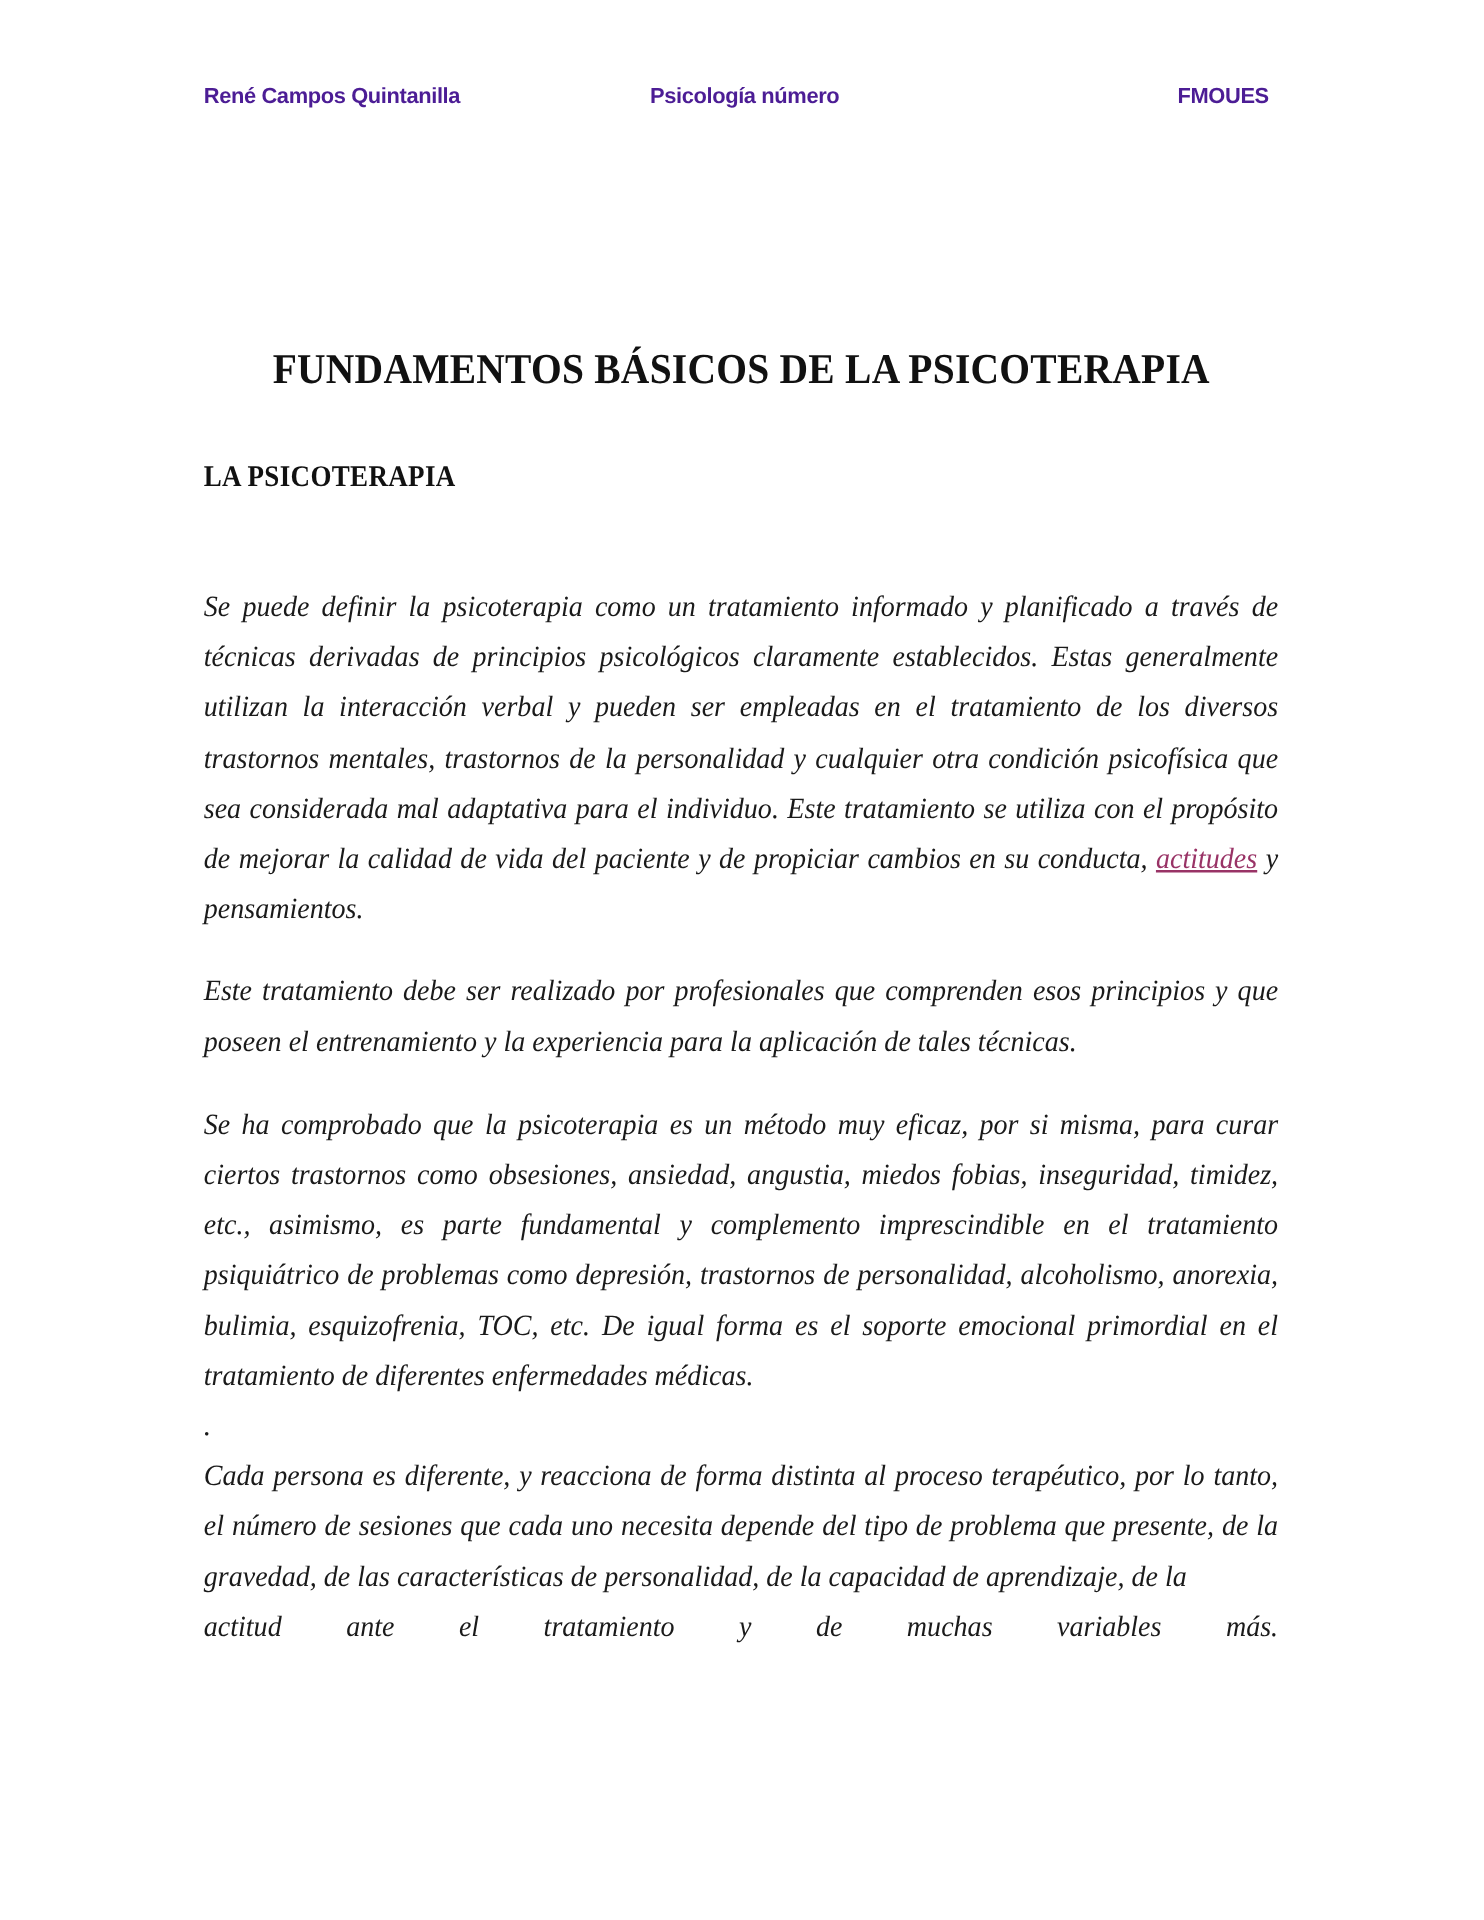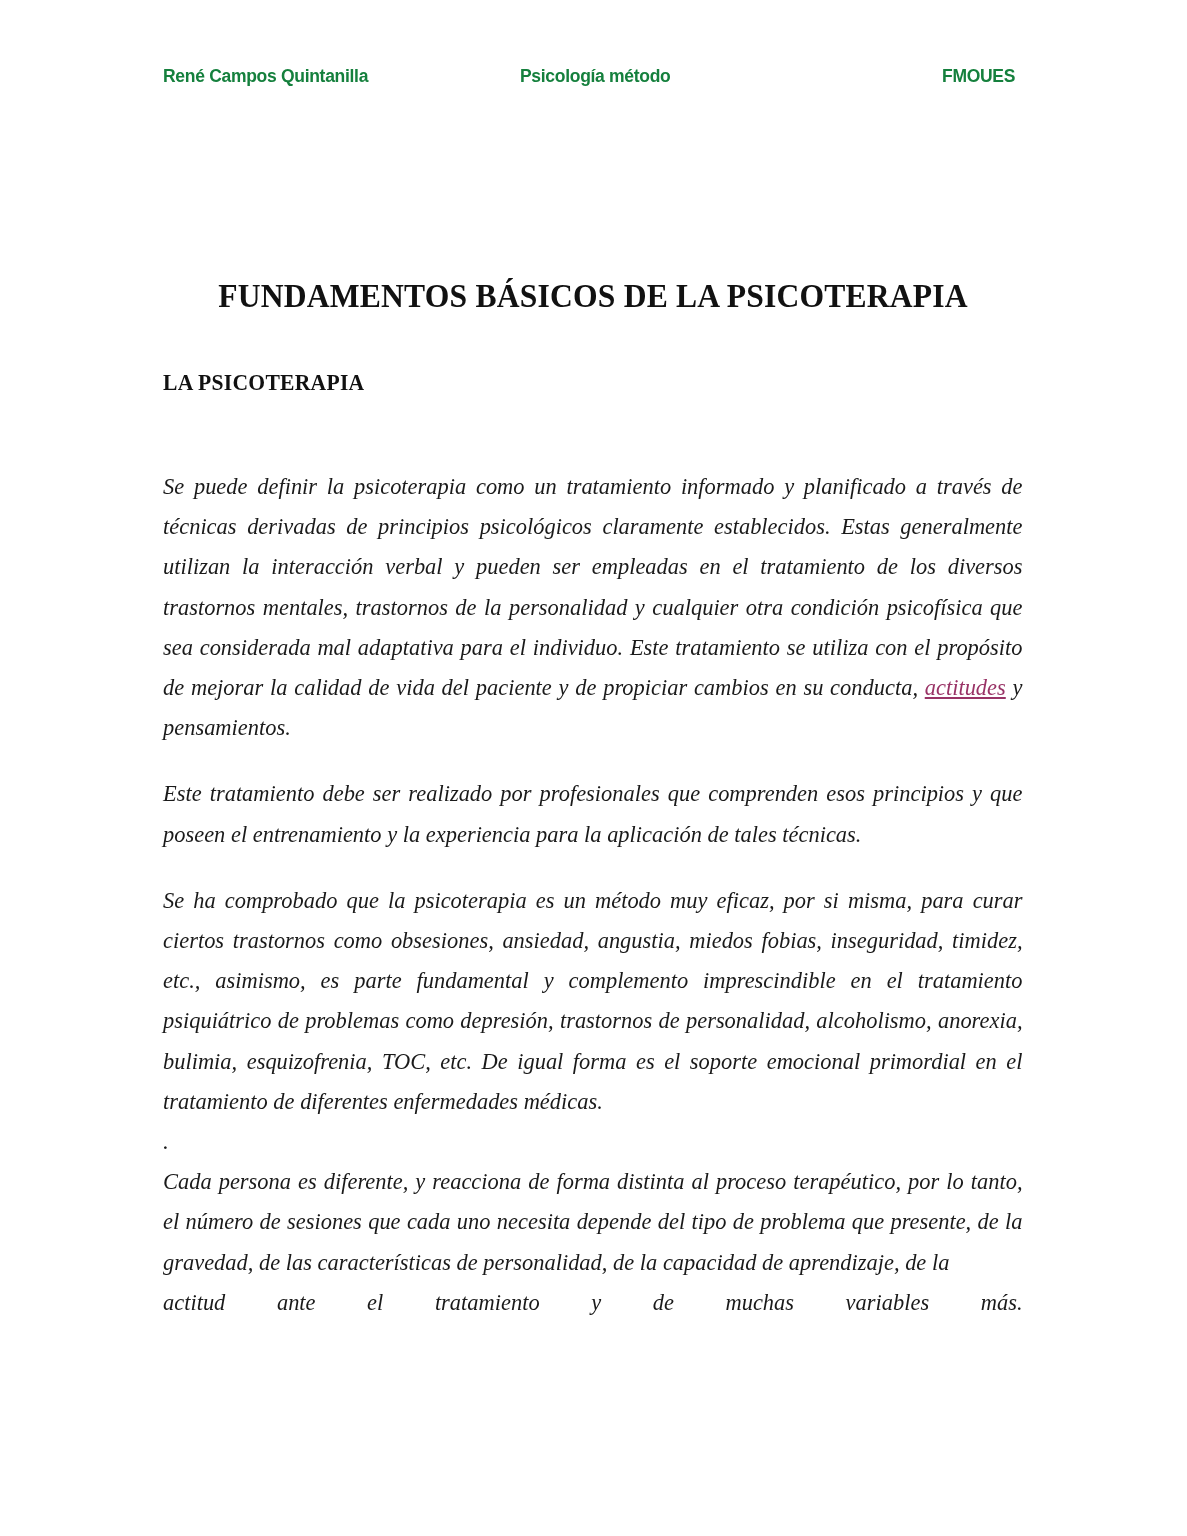--- a/index.html
+++ b/index.html
@@ -22,21 +22,21 @@
   .doc-header {
     position: absolute;
     left: 163px;
     top: 66px;
     width: 860px;
     height: 26px;
     font-family: "Liberation Sans", "DejaVu Sans", sans-serif;
     font-size: 17.5px;
     font-weight: 600;
     letter-spacing: -0.3px;
-    color: #15803d;
+    color: #4c1d95;
     white-space: nowrap;
   }
   .doc-header .hdr-left {
     position: absolute;
     left: 0;
     top: 0;
   }
   .doc-header .hdr-center {
     position: absolute;
     left: 357px;
@@ -124,21 +124,21 @@
     word-spacing: 0;
   }
 </style>
 </head>
 <body>
 
 <div class="page">
 
   <div class="doc-header">
     <span class="hdr-left">René Campos Quintanilla</span>
-    <span class="hdr-center">Psicología método</span>
+    <span class="hdr-center">Psicología número</span>
     <span class="hdr-right">FMOUES</span>
   </div>
 
   <h1 class="doc-title">FUNDAMENTOS BÁSICOS DE LA PSICOTERAPIA</h1>
 
   <h2 class="doc-subtitle">LA PSICOTERAPIA</h2>
 
   <div class="body-col">
 
     <p class="para"><span>Se puede definir la psicoterapia como un tratamiento  informado y planificado a través de técnicas derivadas de principios psicológicos claramente establecidos. Estas generalmente utilizan la interacción verbal y pueden ser empleadas en el tratamiento de los diversos trastornos mentales, trastornos de la personalidad y cualquier otra condición psicofísica que sea considerada mal adaptativa para el individuo. Este tratamiento se utiliza con el propósito de mejorar la calidad de vida del paciente y de propiciar cambios en su conducta, </span><a class="link" href="#">actitudes</a><span> y pensamientos.</span></p>

